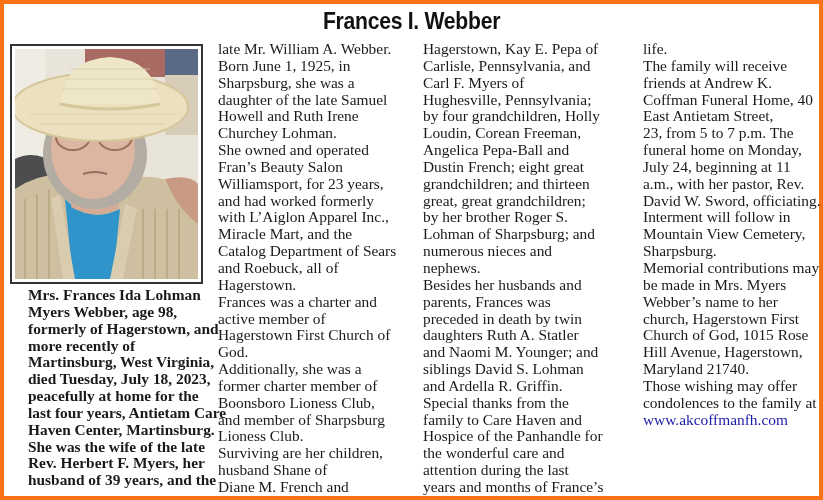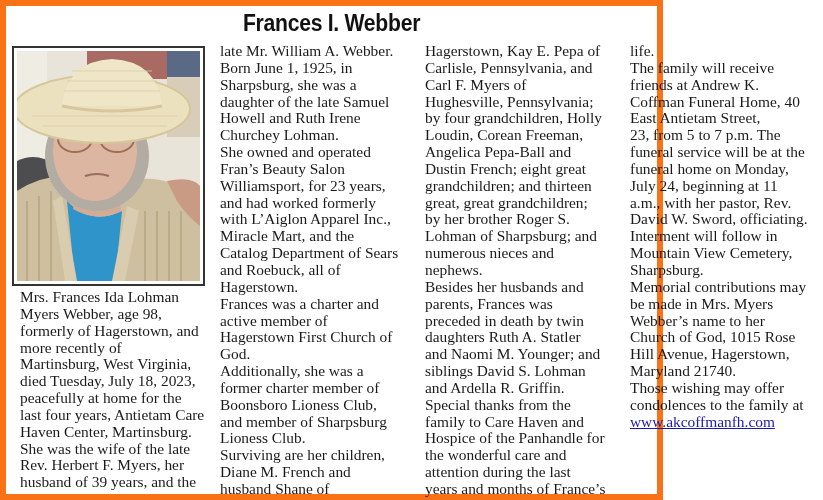--- a/index.html
+++ b/index.html
@@ -1,19 +1,19 @@
 <!DOCTYPE html>
 <html><head>
   <meta charset="utf-8">
   <style>
     * { box-sizing: border-box; margin: 0; padding: 0; }
     html, body { width: 823px; height: 500px; background: #ffffff; overflow: hidden; }
     .page {
-      position: absolute; left: 0; top: 0; width: 663px; height: 500px;
-      border: 6px solid #f97316; background: #fff;
+      position: absolute; left: 0; top: 0; width: 823px; height: 500px;
+      border: 4px solid #f97316; background: #fff;
     }
     .title {
       position: absolute; left: 0; top: 4px; width: 100%;
       text-align: center;
       font-family: "Liberation Sans", sans-serif;
       font-weight: bold; font-size: 23px; letter-spacing: -0.3px;
       color: #111;
       transform: scaleX(0.92);
     }
     .photo {
@@ -24,25 +24,25 @@
       position: relative; width: 100%; height: 100%; overflow: hidden;
       background: linear-gradient(180deg, #e8e2d6 0%, #ddd6c8 40%, #cbbfa6 100%);
     }
     .col {
       position: absolute;
       font-family: "Liberation Serif", serif;
       font-size: 15.4px; line-height: 16.85px; color: #1a1a1a;
       white-space: nowrap;
     }
     .col .line { display: block; }
-    .col1 { left: 14px; top: 283px; }
+    .col1 { left: 24px; top: 283px; font-weight: bold; }
     .col2 { left: 214px; top: 37px; }
     .col3 { left: 419px; top: 37px; }
-    .col4 { left: 624px; top: 37px; }
-    .link { color: #1a1aa6; text-decoration: underline; }
+    .col4 { left: 639px; top: 37px; }
+    .link { color: #1a1aa6; }
   </style>
 </head>
 <body>
 
 <div class="page">
   <div class="title">Frances I. Webber</div>
 
   <div class="photo">
     <div class="photo-inner" title="Portrait of Frances I. Webber wearing a straw hat, glasses, beige cardigan and blue shirt">
       <svg width="183" height="230" viewBox="0 0 183 230" xmlns="http://www.w3.org/2000/svg">
@@ -140,22 +140,22 @@
     <span class="line">Frances was a charter and</span>
     <span class="line">active member of</span>
     <span class="line">Hagerstown First Church of</span>
     <span class="line">God.</span>
     <span class="line">Additionally, she was a</span>
     <span class="line">former charter member of</span>
     <span class="line">Boonsboro Lioness Club,</span>
     <span class="line">and member of Sharpsburg</span>
     <span class="line">Lioness Club.</span>
     <span class="line">Surviving are her children,</span>
+    <span class="line">husband Shane of</span>
     <span class="line">Diane M. French and</span>
-    <span class="line">husband Shane of</span>
   </div>
 
   <div class="col col3">
     <span class="line">Hagerstown, Kay E. Pepa of</span>
     <span class="line">Carlisle, Pennsylvania, and</span>
     <span class="line">Carl F. Myers of</span>
     <span class="line">Hughesville, Pennsylvania;</span>
     <span class="line">by four grandchildren, Holly</span>
     <span class="line">Loudin, Corean Freeman,</span>
     <span class="line">Angelica Pepa-Ball and</span>
@@ -181,31 +181,31 @@
     <span class="line">years and months of France’s</span>
   </div>
 
   <div class="col col4">
     <span class="line">life.</span>
     <span class="line">The family will receive</span>
     <span class="line">friends at Andrew K.</span>
     <span class="line">Coffman Funeral Home, 40</span>
     <span class="line">East Antietam Street,</span>
     <span class="line">23, from 5 to 7 p.m. The</span>
-    <span class="line">funeral service will be at the</span>
     <span class="line">funeral home on Monday,</span>
     <span class="line">July 24, beginning at 11</span>
     <span class="line">a.m., with her pastor, Rev.</span>
     <span class="line">David W. Sword, officiating.</span>
     <span class="line">Interment will follow in</span>
     <span class="line">Mountain View Cemetery,</span>
     <span class="line">Sharpsburg.</span>
     <span class="line">Memorial contributions may</span>
     <span class="line">be made in Mrs. Myers</span>
     <span class="line">Webber’s name to her</span>
+    <span class="line">church, Hagerstown First</span>
     <span class="line">Church of God, 1015 Rose</span>
     <span class="line">Hill Avenue, Hagerstown,</span>
     <span class="line">Maryland 21740.</span>
     <span class="line">Those wishing may offer</span>
     <span class="line">condolences to the family at</span>
     <a class="line link">www.akcoffmanfh.com</a>
   </div>
 </div>
 
 </body></html>

